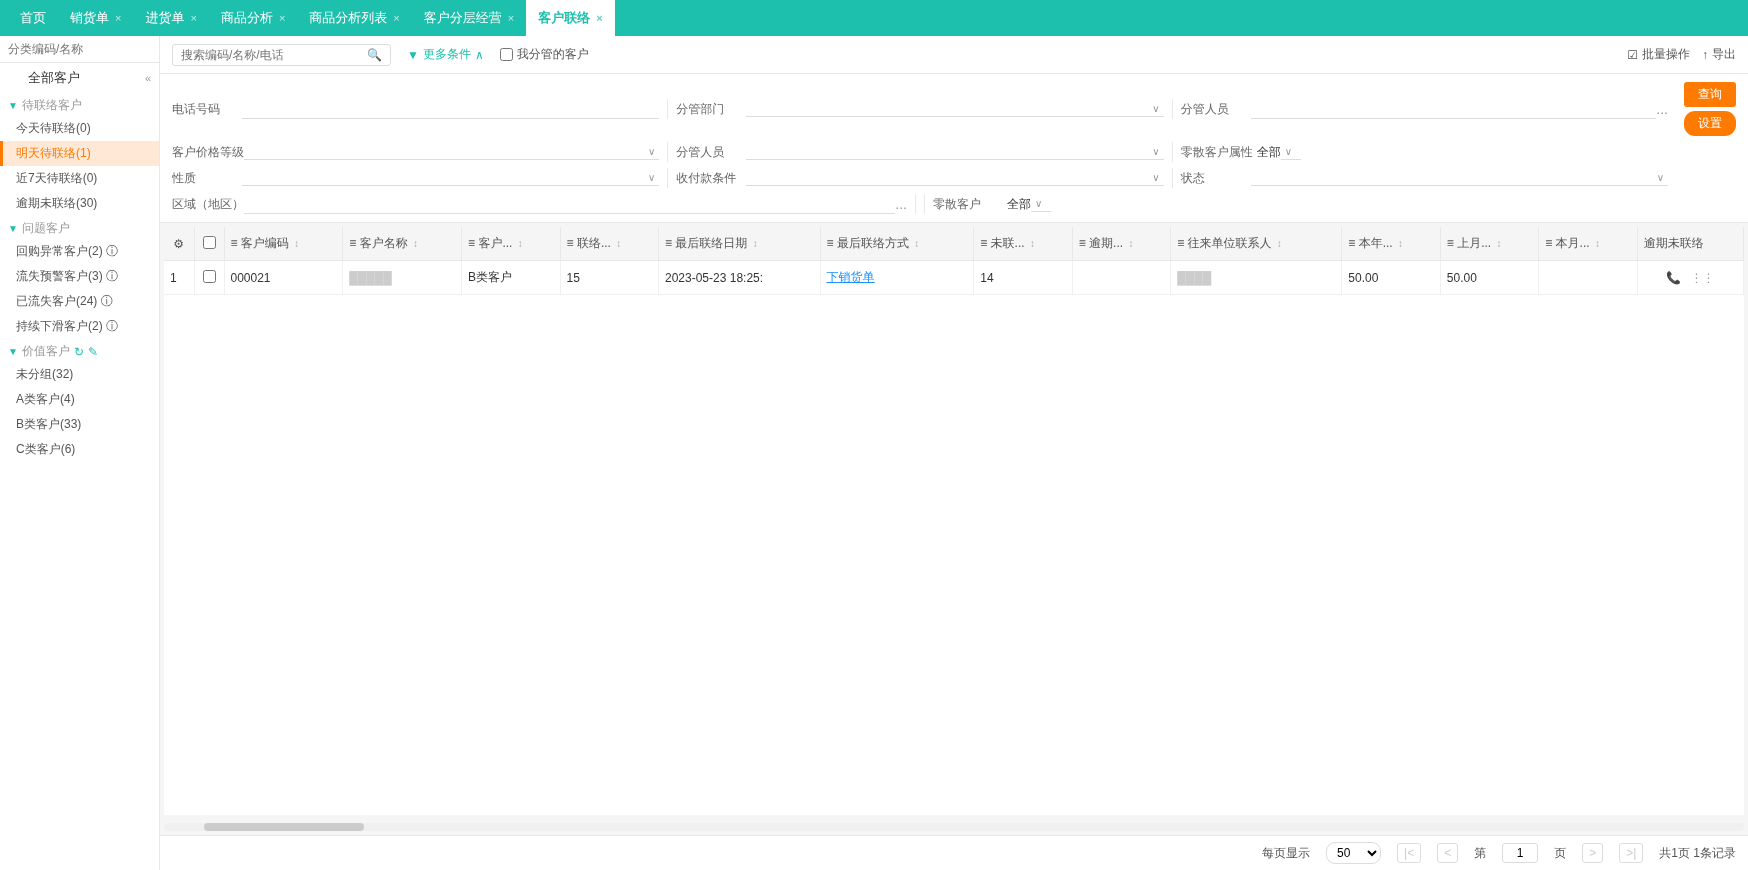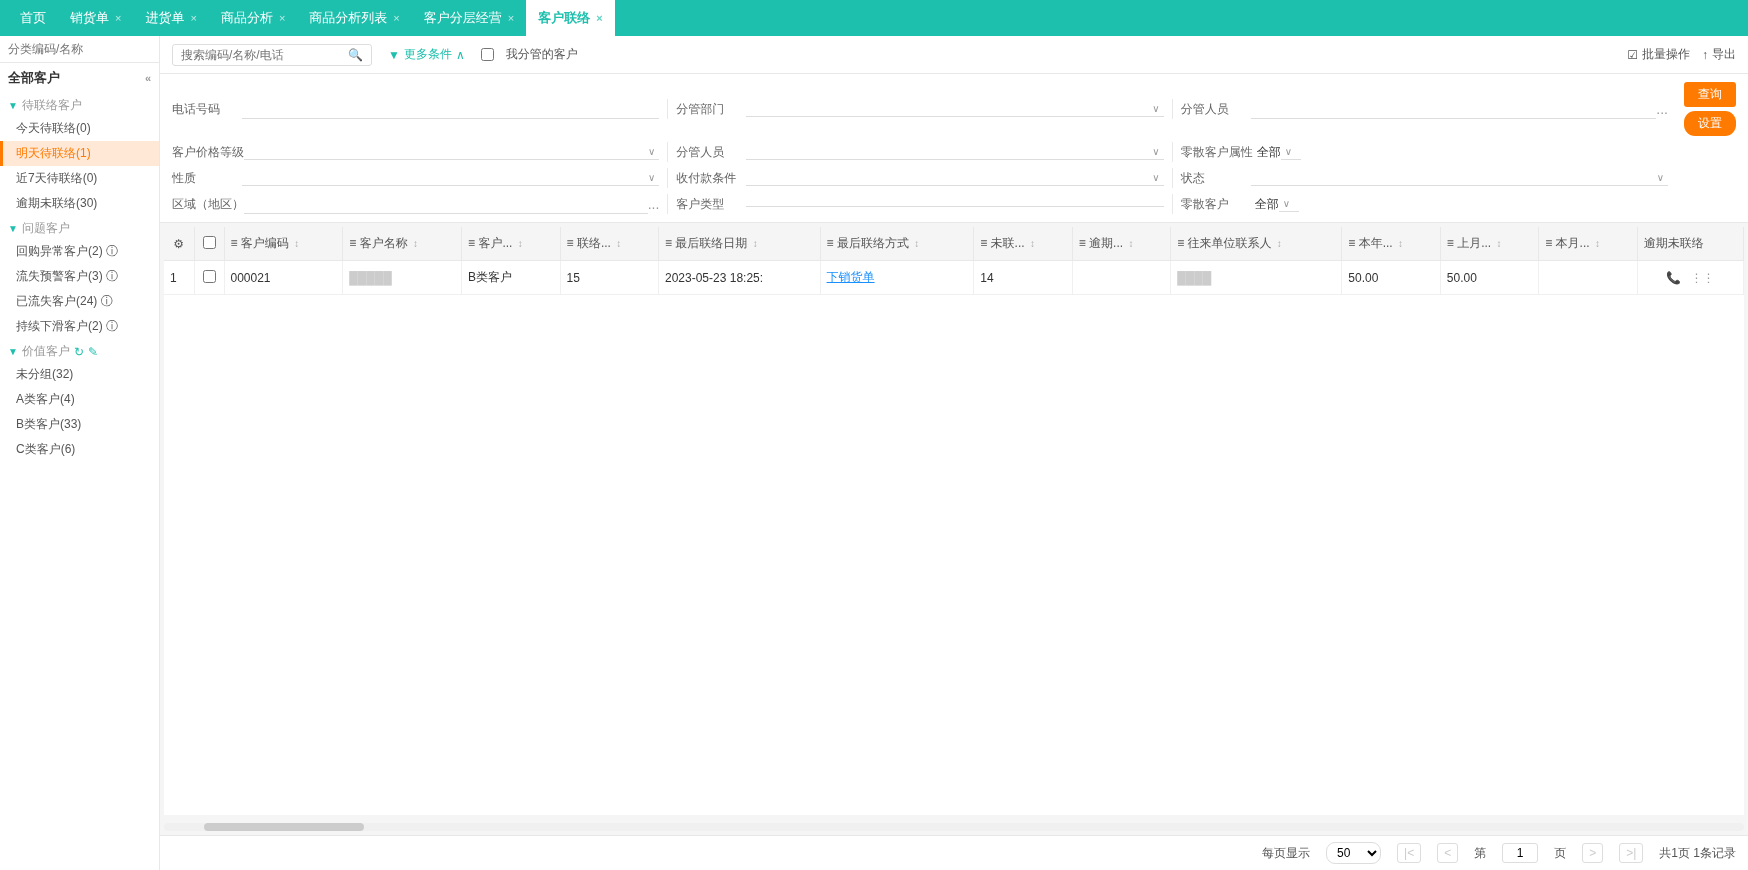--- a/index.html
+++ b/index.html
@@ -60,23 +60,24 @@
       font-size: 12px;
       flex: 1;
       color: #999;
     }
     .sidebar-section-header {
       display: flex;
       align-items: center;
       justify-content: space-between;
       padding: 6px 8px;
       font-size: 13px;
-      font-weight: bold;
+      font-weight: normal;
       color: #333;
       cursor: pointer;
+      margin-left: 20px;
     }
     .sidebar-section-header .collapse-icon { color: #999; font-size: 11px; }
     .sidebar-group-title {
       padding: 4px 8px 2px 8px;
       font-size: 12px;
       color: #999;
       display: flex;
       align-items: center;
     }
     .sidebar-group-title .triangle { margin-right: 4px; color: #1dbfad; font-size: 10px; }
@@ -113,21 +114,21 @@
       align-items: center;
       gap: 8px;
       border-bottom: 1px solid #e8e8e8;
     }
     .search-box {
       display: flex;
       align-items: center;
       border: 1px solid #ddd;
       border-radius: 3px;
       padding: 3px 8px;
-      width: 200px;
+      width: 219px;
     }
     .search-box input {
       border: none;
       outline: none;
       font-size: 12px;
       color: #999;
       width: 100%;
     }
     .filter-btn {
       display: flex;
@@ -136,21 +137,21 @@
       color: #1dbfad;
       cursor: pointer;
       font-size: 12px;
       border: none;
       background: none;
       padding: 4px 8px;
     }
     .checkbox-label {
       display: flex;
       align-items: center;
-      gap: 12px;
+      gap: 4px;
       font-size: 12px;
       color: #555;
       cursor: pointer;
     }
     .toolbar-right {
       margin-left: auto;
       display: flex;
       align-items: center;
       gap: 12px;
     }
@@ -548,26 +549,20 @@
         <div style="width:60px;"></div>
       </div>
 
       <div class="filter-row">
         <div class="filter-field">
           <span class="filter-label">区域（地区）</span>
           <input class="filter-input" type="text" style="flex: 1 1 0%;">
           <span class="dots-btn">...</span>
         </div>
         <div class="filter-divider"></div>
-        <div class="filter-field">
-          <span class="filter-label">客户类型</span>
-          <div class="filter-select">
-            <span></span>
-          </div>
-        </div>
         <div class="filter-divider"></div>
         <div class="filter-field">
           <span class="filter-label">零散客户</span>
           <span style="margin-left:4px;font-size:12px;color:#333;">全部</span>
           <div class="filter-select" style="flex:none;min-width:20px;">
             <span class="filter-select-arrow">∨</span>
           </div>
         </div>
         <div style="width:60px;"></div>
       </div>

